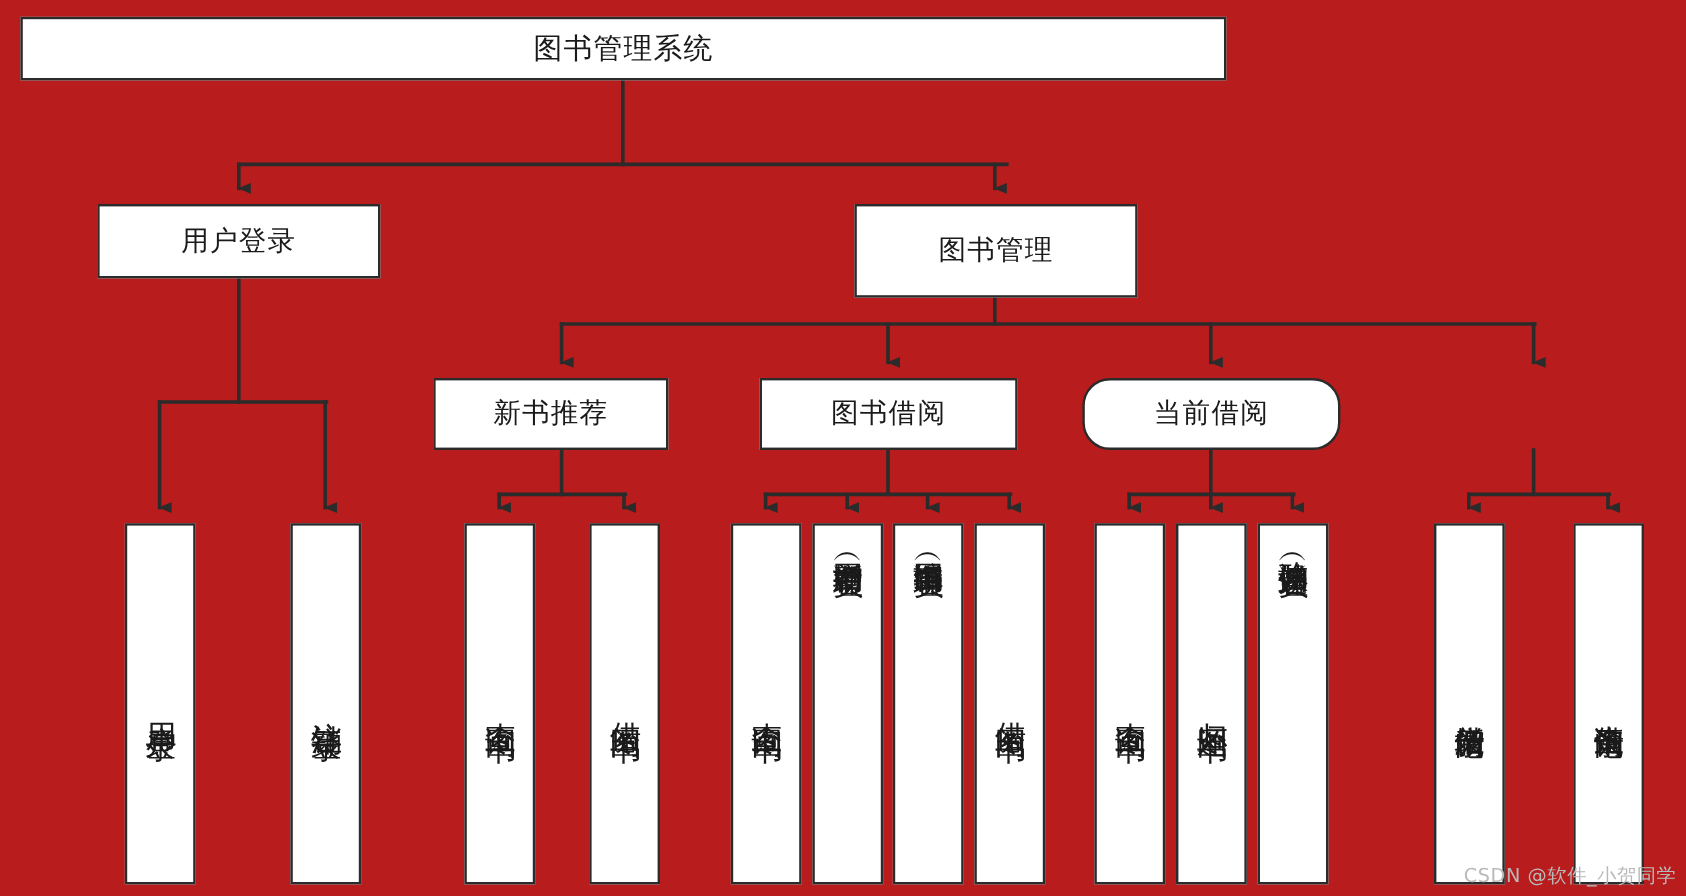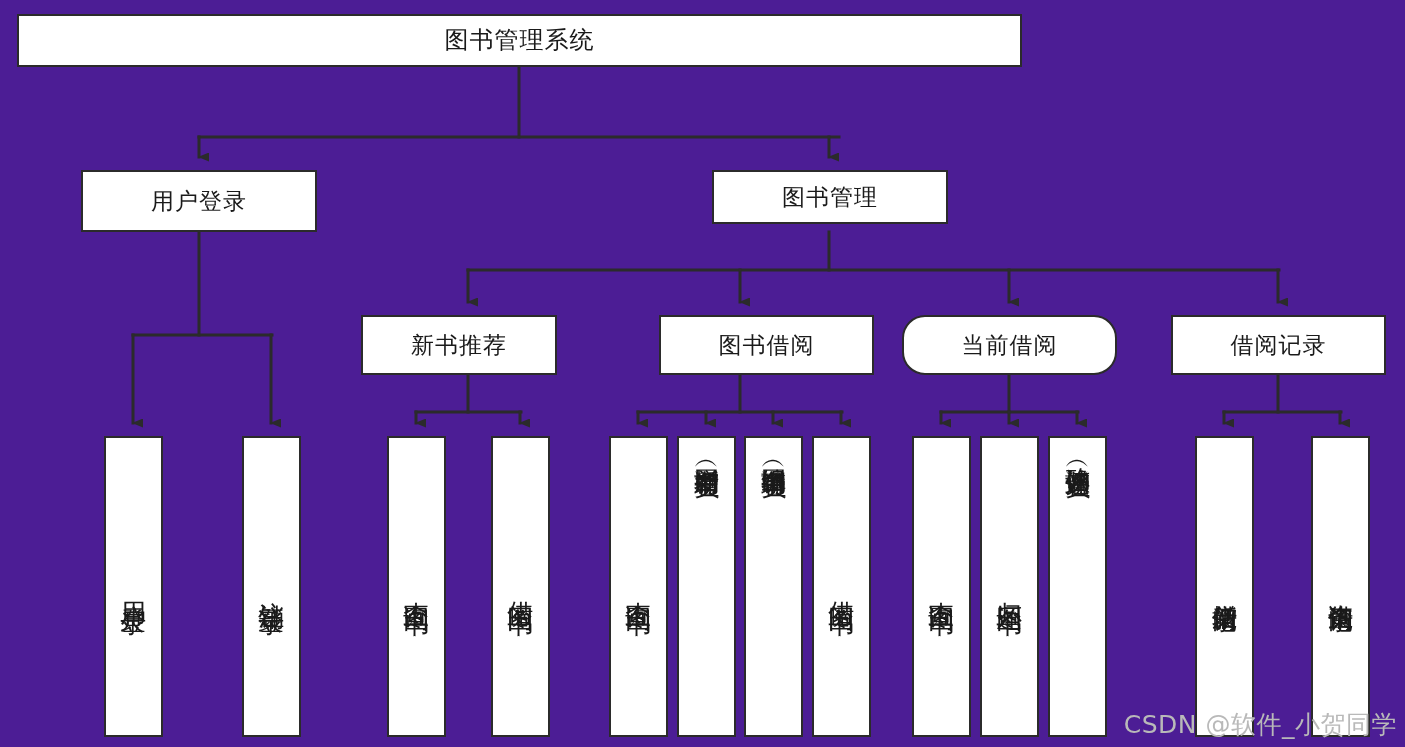--- a/index.html
+++ b/index.html
@@ -8,21 +8,21 @@
     padding: 0;
     background: #ffffff;
   }
   body {
     font-family: "DejaVu Sans", "Liberation Sans", sans-serif;
   }
   #diagram-root {
     position: relative;
     width: 1405px;
     height: 747px;
-    background: #4c1d95;
+    background: #b91c1c;
     overflow: hidden;
   }
   #edges-layer {
     position: absolute;
     left: 0;
     top: 0;
     width: 1405px;
     height: 747px;
     pointer-events: none;
   }
@@ -74,21 +74,21 @@
     align-items: flex-start;
     justify-content: center;
   }
   .node.vert.top-aligned .node-label {
     margin-top: 6px;
   }
   #watermark {
     position: absolute;
     right: 8px;
     bottom: 6px;
-    font-size: 25px;
+    font-size: 16px;
     color: #b9b9b9;
     letter-spacing: 0.5px;
     white-space: nowrap;
     font-family: "DejaVu Sans", "Liberation Sans", sans-serif;
   }
 </style>
 </head>
 <body>
 
 <div id="diagram-root">
@@ -143,36 +143,33 @@
     </g>
   </svg>
 
   <div class="node horiz root" style="left:17px; top:14px; width:1005px; height:53px;">
     <span class="node-label">图书管理系统</span>
   </div>
 
   <div class="node horiz" style="left:81px; top:170px; width:236px; height:62px;">
     <span class="node-label">用户登录</span>
   </div>
-  <div class="node horiz" style="left:712px; top:170px; width:236px; height:54px;">
+  <div class="node horiz" style="left:712px; top:170px; width:236px; height:78px;">
     <span class="node-label">图书管理</span>
   </div>
 
   <div class="node horiz" style="left:361px; top:315px; width:196px; height:60px;">
     <span class="node-label">新书推荐</span>
   </div>
-  <div class="node horiz" style="left:633px; top:315px; width:215px; height:60px;margin-left:26px;">
+  <div class="node horiz" style="left:633px; top:315px; width:215px; height:60px;">
     <span class="node-label">图书借阅</span>
   </div>
   <div class="node horiz" style="left:902px; top:315px; width:215px; height:60px;border-radius:23px;">
     <span class="node-label">当前借阅</span>
   </div>
-  <div class="node horiz" style="left:1171px; top:315px; width:215px; height:60px;">
-    <span class="node-label">借阅记录</span>
-  </div>
 
   <div class="node vert" style="left:104px; top:436px; width:59px; height:301px;">
     <span class="node-label">用户登录</span>
   </div>
   <div class="node vert" style="left:242px; top:436px; width:59px; height:301px;">
     <span class="node-label">注销登录</span>
   </div>
 
   <div class="node vert" style="left:387px; top:436px; width:59px; height:301px;">
     <span class="node-label">查询图书</span>

